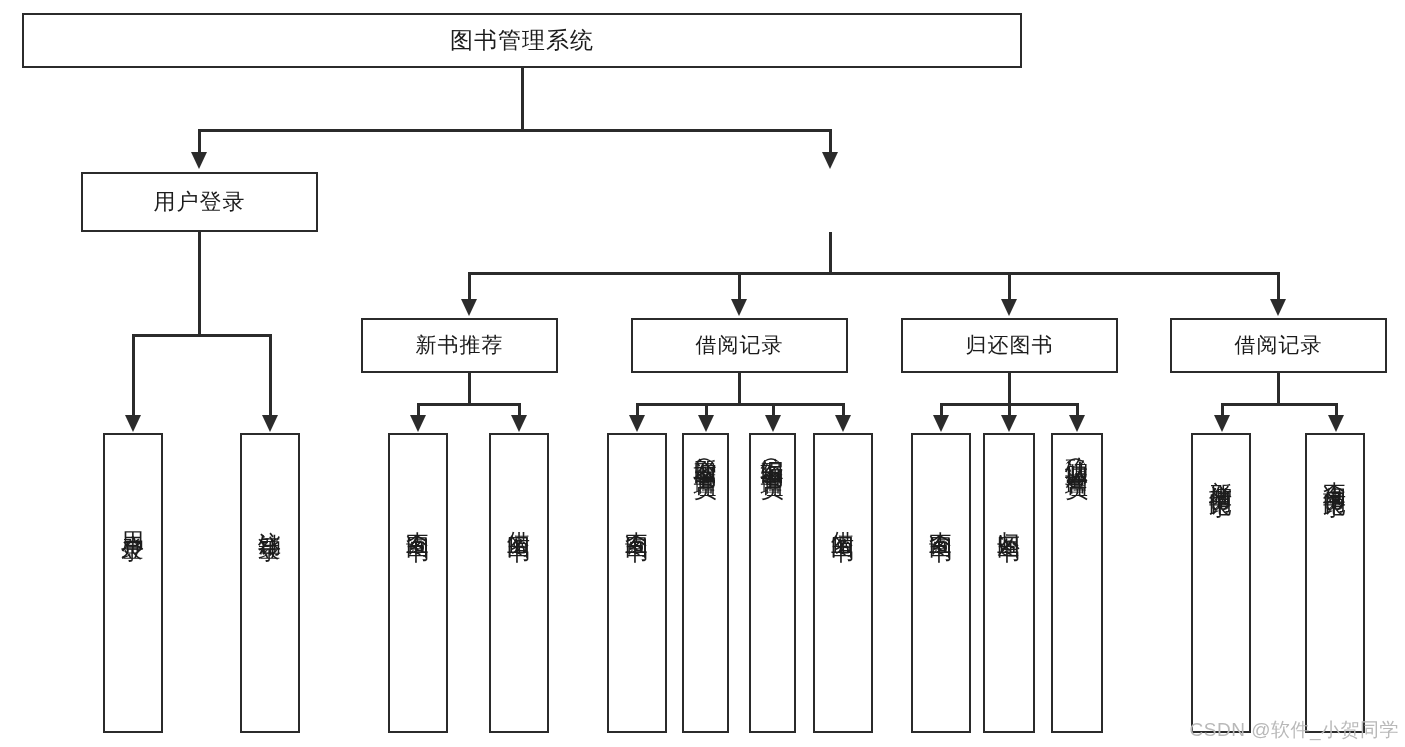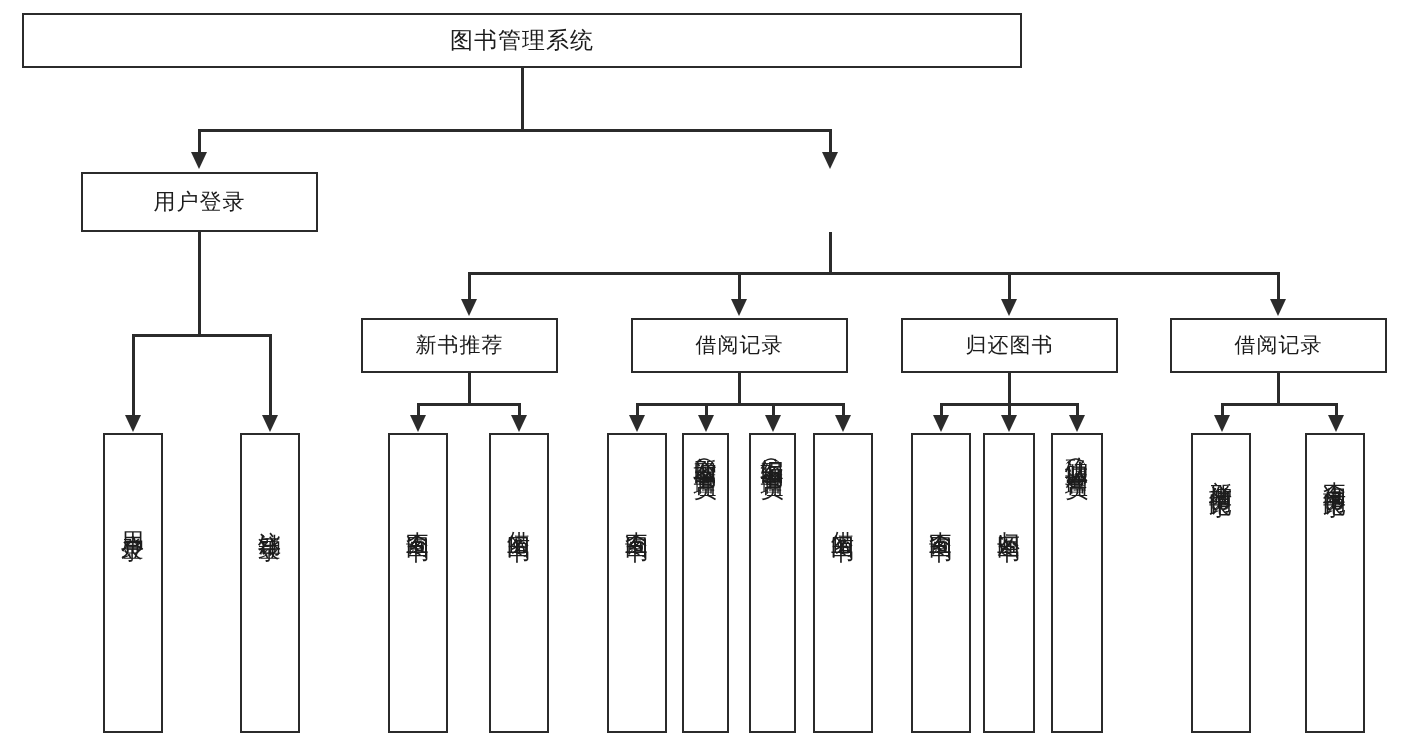--- a/index.html
+++ b/index.html
@@ -203,14 +203,15 @@
     <span class="label">确认归还（管理员）</span>
   </div>
 
   <div class="node leaf" style="left:1191px;top:433px;width:60px;height:300px;padding-top:28px;">
     <span class="label">新增借阅记录</span>
   </div>
   <div class="node leaf" style="left:1305px;top:433px;width:60px;height:300px;padding-top:28px;">
     <span class="label">查询借阅记录</span>
   </div>
 
+  <div id="watermark">CSDN @软件_小贺同学</div>
 
 </div>
 
 </body></html>

